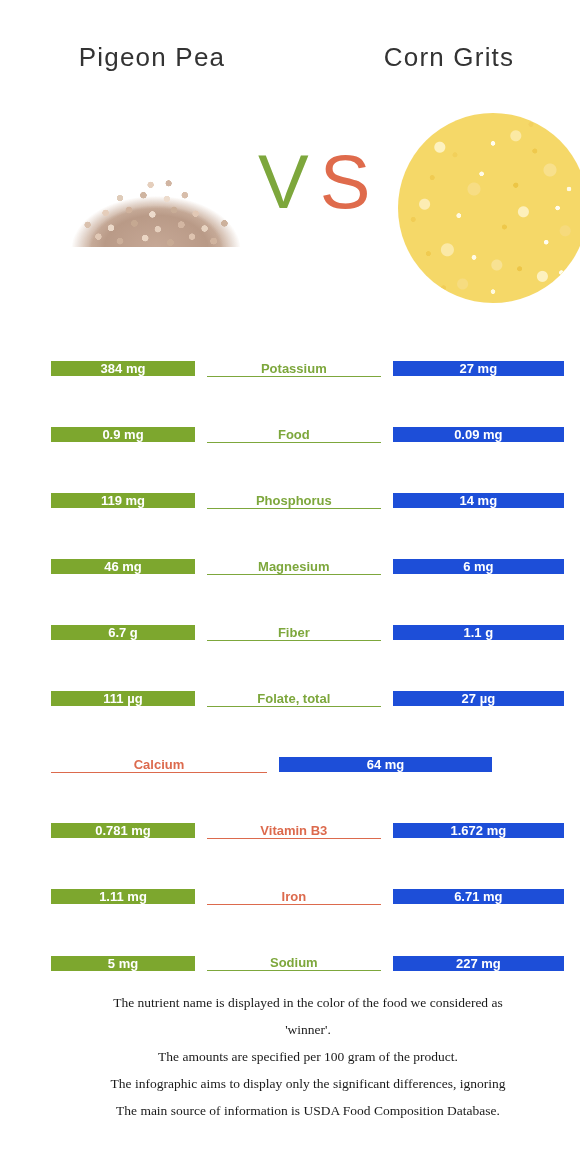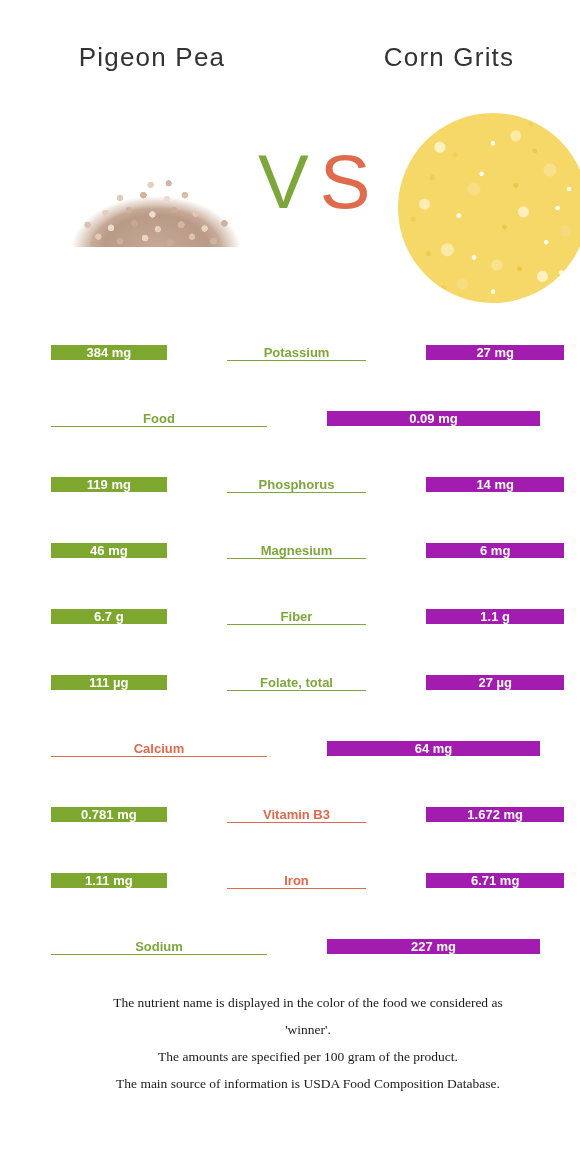--- a/index.html
+++ b/index.html
@@ -159,39 +159,38 @@
   
   .table {
     position:absolute;
     left:21px;
     top:315px;
     width:537px;
   }
   .row {
     display:flex;
     height:60px;
-    align-items:flex-start;
-    gap:48px;
+    align-items:center;
   }
   .cell {
     display:flex;
     align-items:center;
     justify-content:center;
     font-size:13px;
     font-weight:600;
   }
   .cell.left {
     width:179px;
     background:#7DA72E;
     color:#ffffff;
     border-bottom:1px solid #ffffff;
   }
   .cell.right {
     width:213px;
-    background:#a21caf;
+    background:#1d4ed8;
     color:#ffffff;
     border-bottom:1px solid #ffffff;
   }
   .cell.mid {
     width:216px;
     background:#ffffff;
     font-size:13px;
     font-weight:600;
   }
   .cell.mid.win-green { color:#7DA73C; border-bottom:1px solid #7DA73C; }
@@ -235,20 +234,21 @@
 
 </div>
 
 <div class="table">
     <div class="row">
       <div class="cell left">384 mg</div>
       <div class="cell mid win-green">Potassium</div>
       <div class="cell right">27 mg</div>
     </div>
     <div class="row">
+      <div class="cell left">0.9 mg</div>
       <div class="cell mid win-green">Food</div>
       <div class="cell right">0.09 mg</div>
     </div>
     <div class="row">
       <div class="cell left">119 mg</div>
       <div class="cell mid win-green">Phosphorus</div>
       <div class="cell right">14 mg</div>
     </div>
     <div class="row">
       <div class="cell left">46 mg</div>
@@ -273,23 +273,25 @@
       <div class="cell left">0.781 mg</div>
       <div class="cell mid win-red">Vitamin B3</div>
       <div class="cell right">1.672 mg</div>
     </div>
     <div class="row">
       <div class="cell left">1.11 mg</div>
       <div class="cell mid win-red">Iron</div>
       <div class="cell right">6.71 mg</div>
     </div>
     <div class="row">
+      <div class="cell left">5 mg</div>
       <div class="cell mid win-green">Sodium</div>
       <div class="cell right">227 mg</div>
     </div>
   </div>
 
 <div class="footer">
   <div>The nutrient name is displayed in the color of the food we considered as</div>
   <div>'winner'.</div>
   <div>The amounts are specified per 100 gram of the product.</div>
+  <div>The infographic aims to display only the significant differences, ignoring</div>
   <div>The main source of information is USDA Food Composition Database.</div>
 </div>
 
 </body></html>

